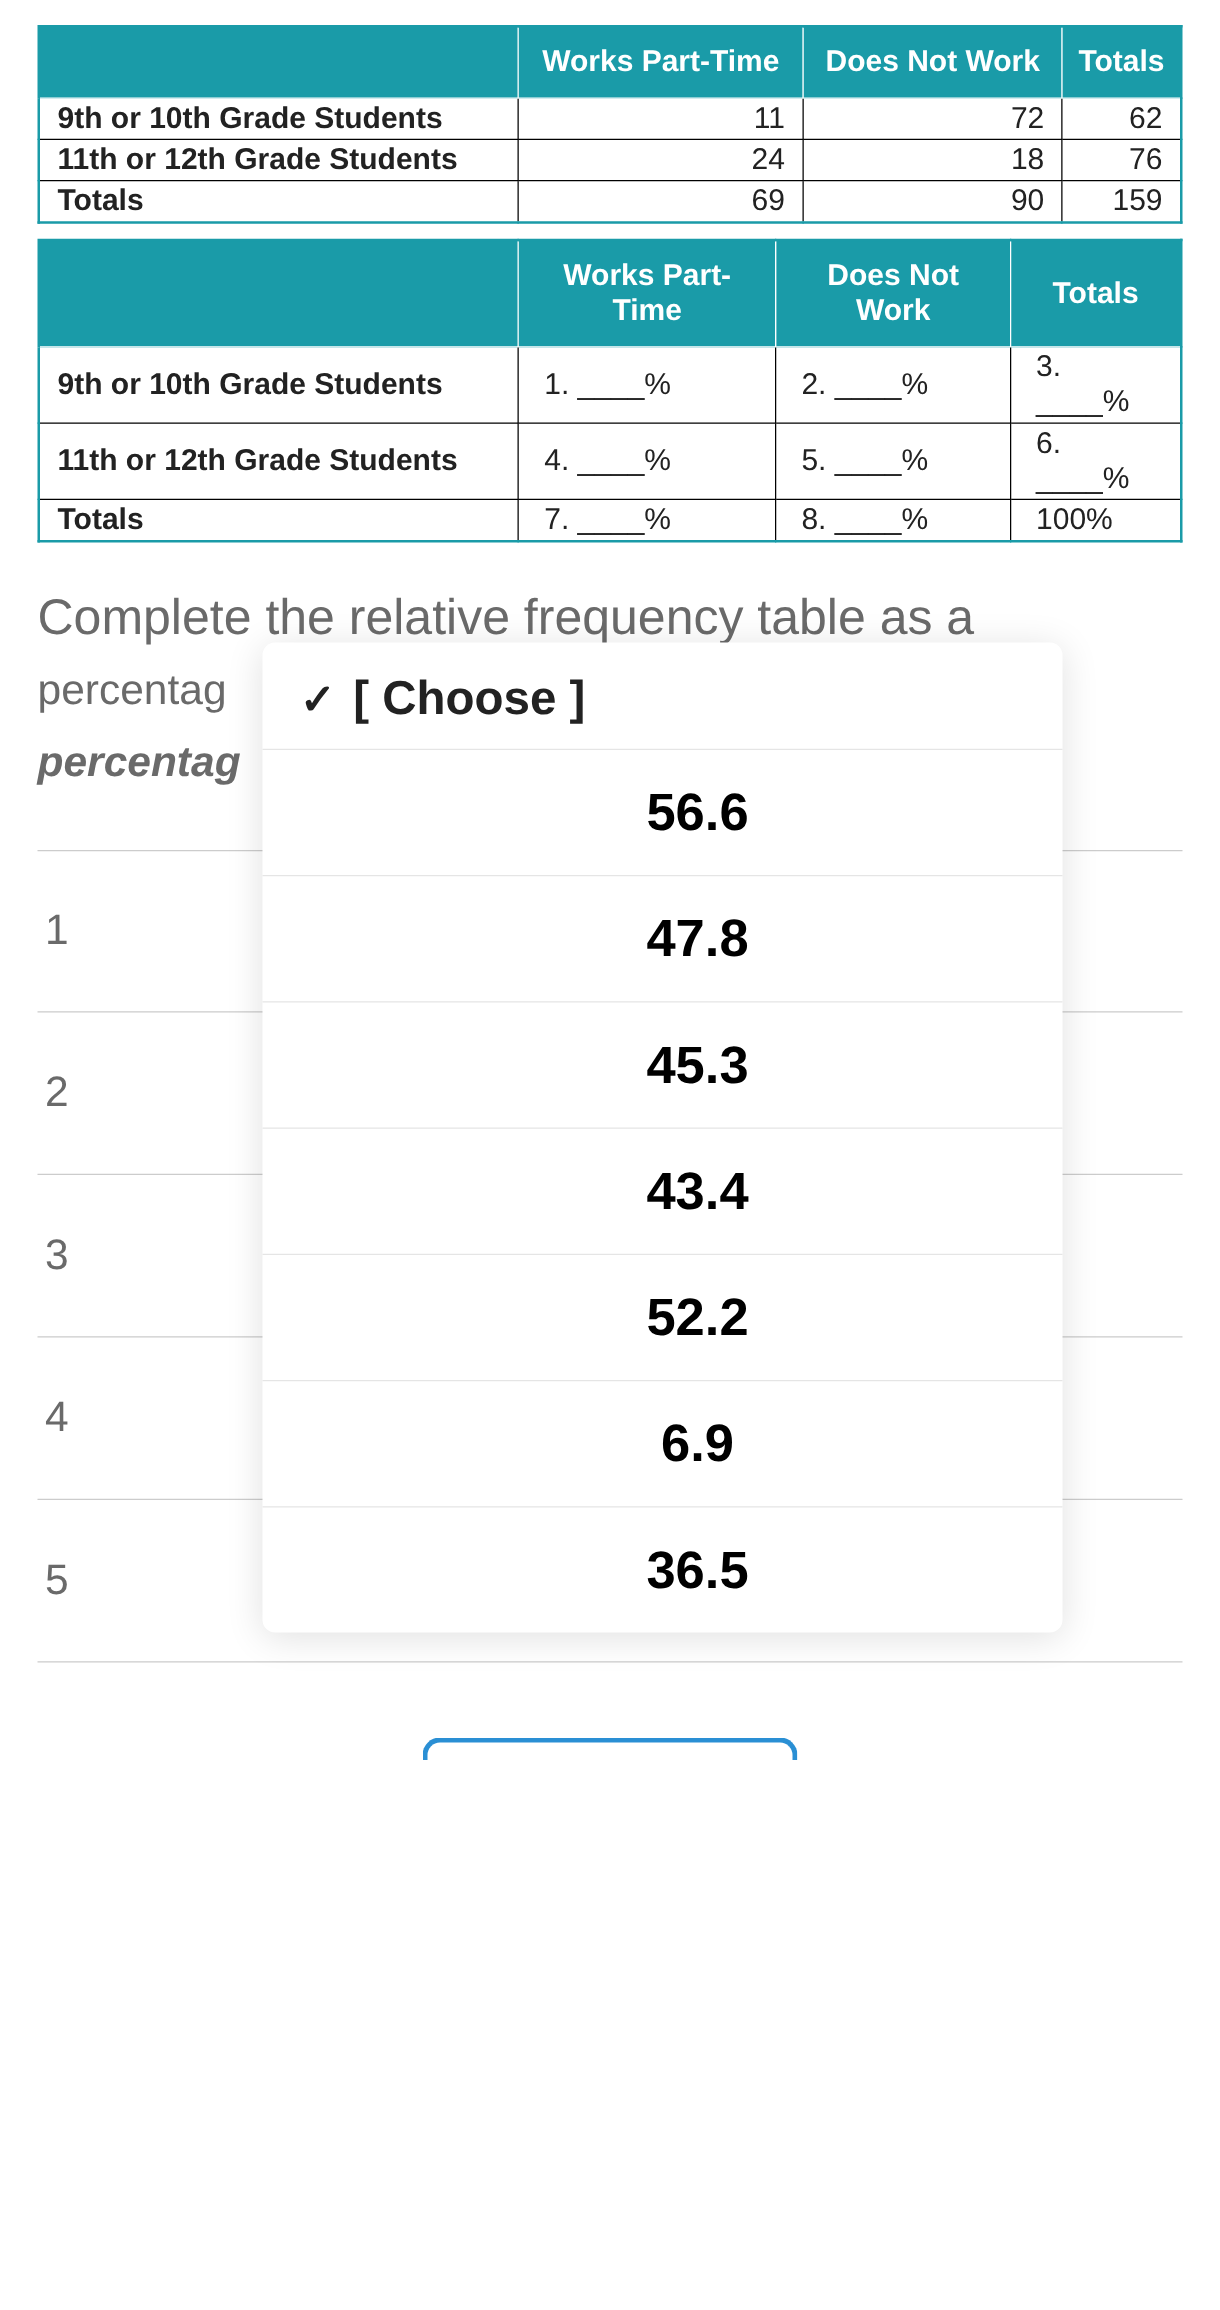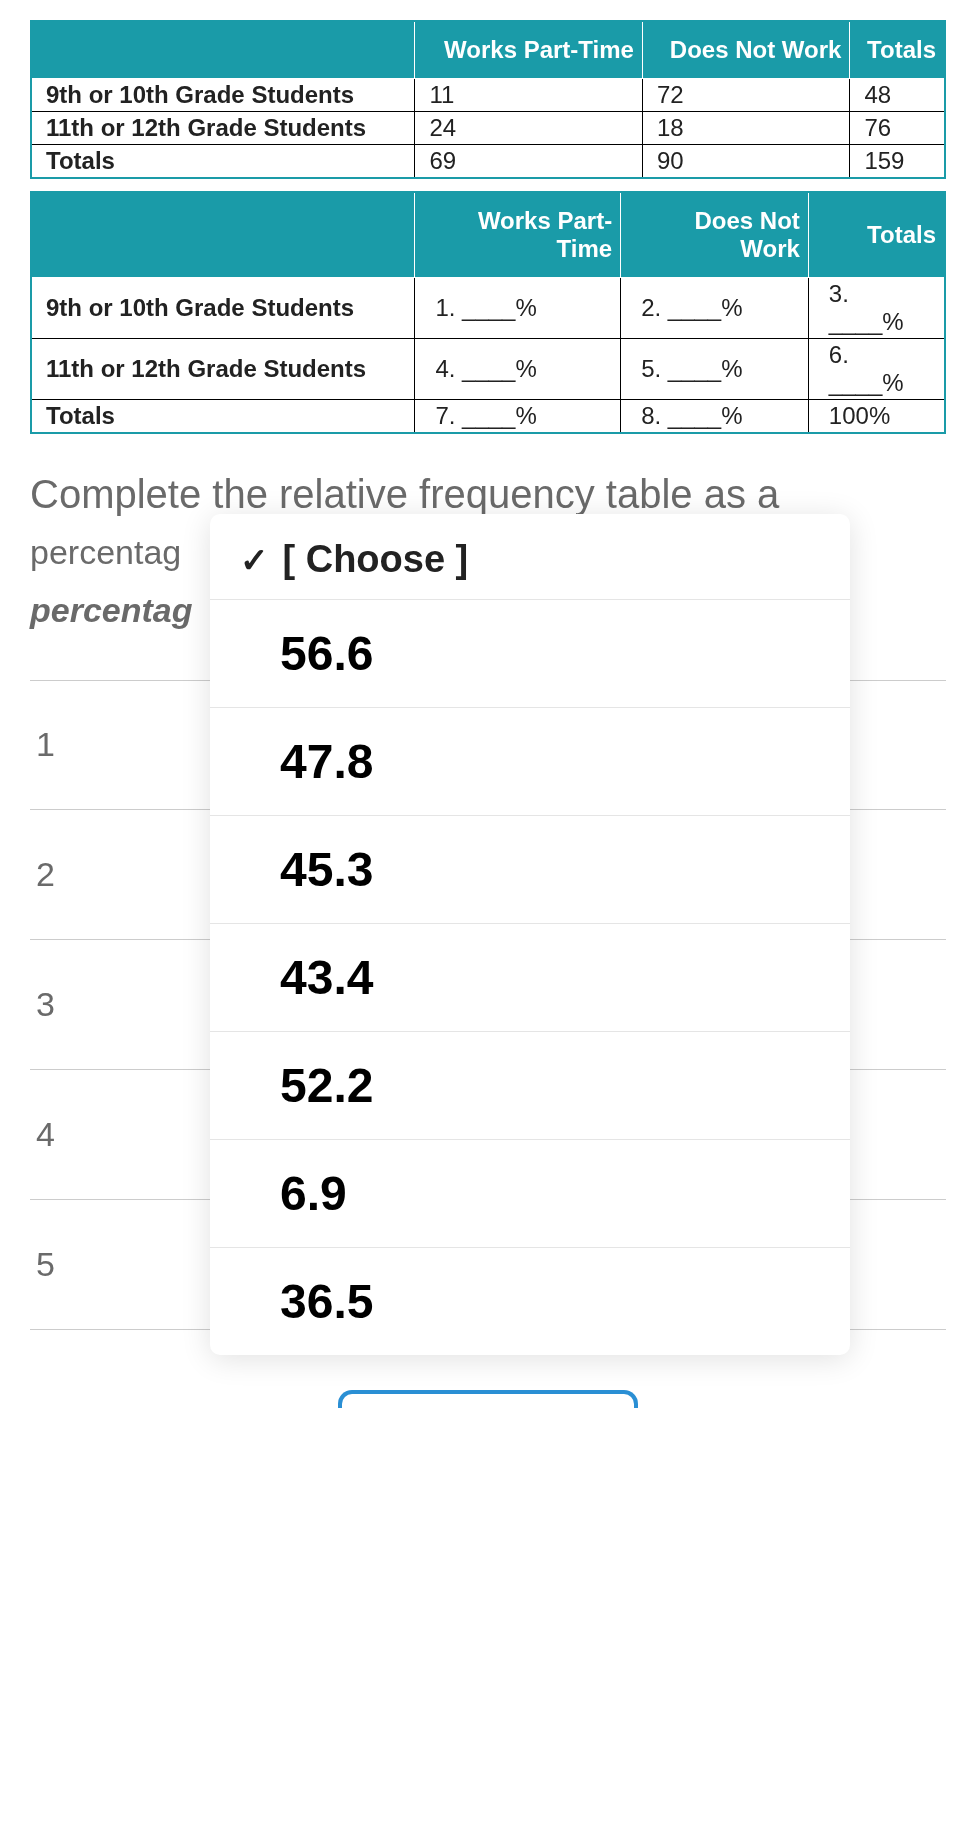--- a/index.html
+++ b/index.html
@@ -14,40 +14,40 @@
       width: 100%;
       border-collapse: collapse;
       margin-bottom: 12px;
       border: 2px solid #1a9ba8;
     }
     .data-table th {
       background: #1a9ba8;
       color: #fff;
       font-weight: 700;
       padding: 14px 8px;
-      text-align: right;
+      text-align: center;
       font-size: 24px;
       border: 1px solid #fff;
     }
     .data-table th.empty-header {
       border-left: 2px solid #1a9ba8;
     }
     .data-table td {
       border: 1px solid #000000;
       padding: 2px 14px;
       font-size: 24px;
       color: #222;
     }
     .data-table td.row-label {
       font-weight: 700;
       text-align: left;
       width: 42%;
     }
     .data-table td.num {
-      text-align: left;
+      text-align: right;
       font-weight: 400;
     }
     .data-table td.fill {
       text-align: left;
       padding-left: 20px;
     }
     .instruction {
       font-size: 40px;
       color: #6a6a6a;
       margin-top: 30px;
@@ -97,24 +97,25 @@
       font-weight: 700;
       border-bottom: 1px solid #e5e5e5;
       gap: 14px;
     }
     .checkmark {
       font-size: 34px;
       font-weight: 900;
     }
     .dropdown-option {
       padding: 26px 14px 26px 70px;
-      font-size: 48px;
+      font-size: 42px;
       font-weight: 600;
       border-bottom: 1px solid #e5e5e5;
       color: #000;
+      text-align: center;
     }
     .dropdown-option:last-child { border-bottom: none; }
     .bottom-indicator {
       margin: 60px auto 0 auto;
       width: 300px;
       height: 18px;
       border: 4px solid #2a8fd4;
       border-bottom: none;
       border-radius: 14px 14px 0 0;
     }
@@ -129,21 +130,21 @@
       <th>Works Part-Time</th>
       <th>Does Not Work</th>
       <th>Totals</th>
     </tr>
   </thead>
   <tbody>
     <tr>
       <td class="row-label">9th or 10th Grade Students</td>
       <td class="num">11</td>
       <td class="num">72</td>
-      <td class="num">48</td>
+      <td class="num">62</td>
     </tr>
     <tr>
       <td class="row-label">11th or 12th Grade Students</td>
       <td class="num">24</td>
       <td class="num">18</td>
       <td class="num">76</td>
     </tr>
     <tr>
       <td class="row-label">Totals</td>
       <td class="num">69</td>

